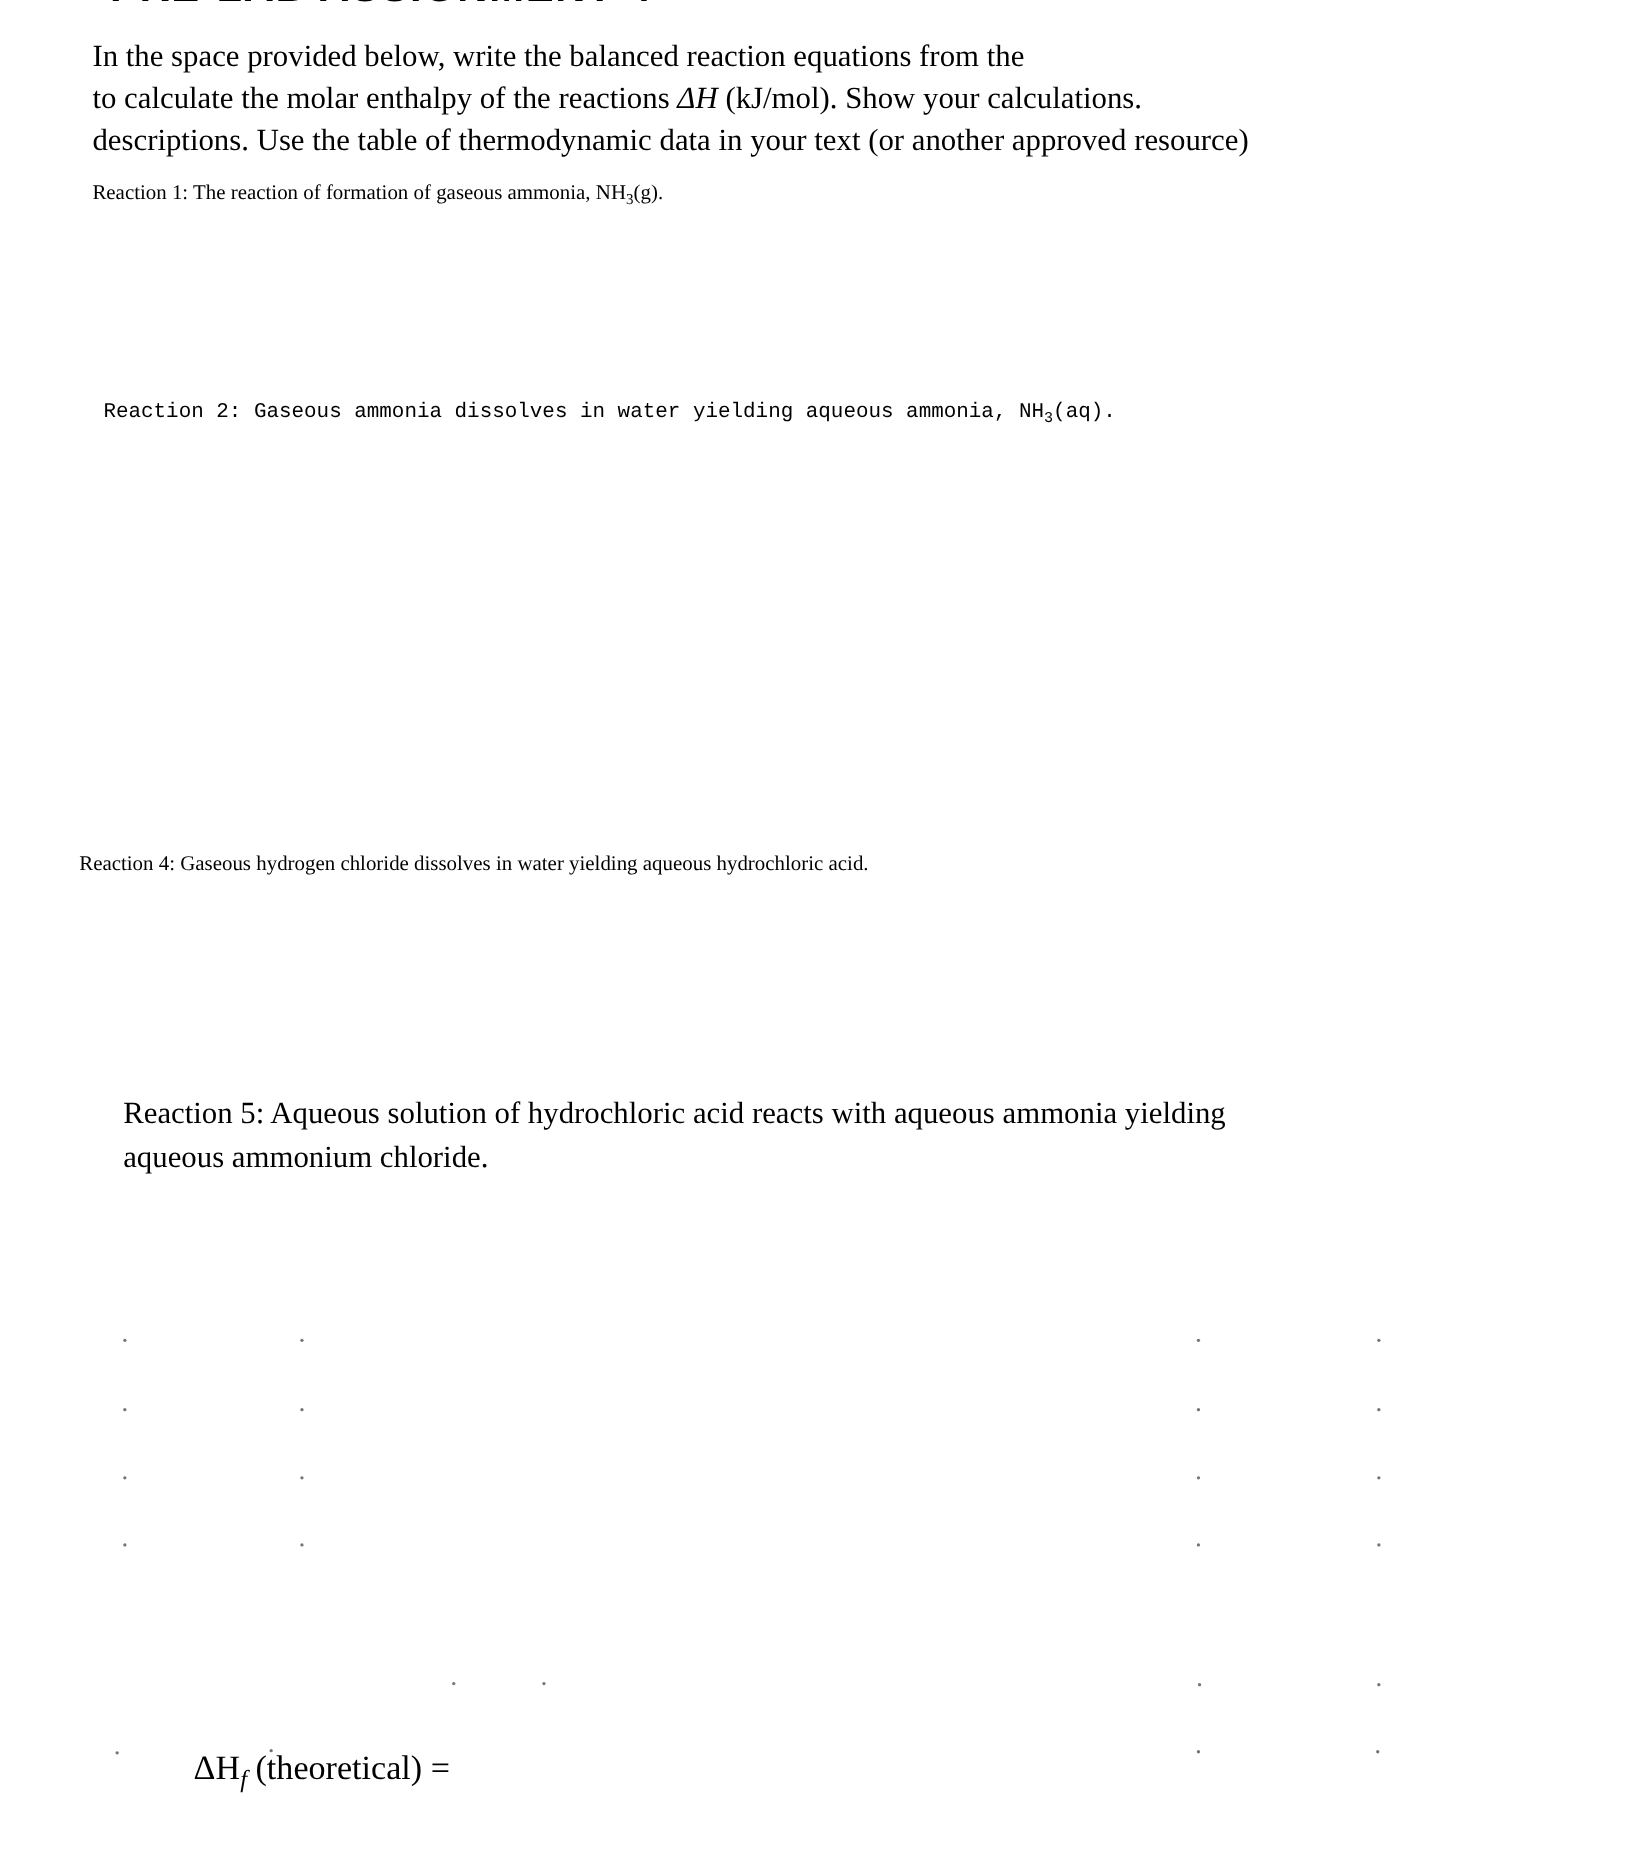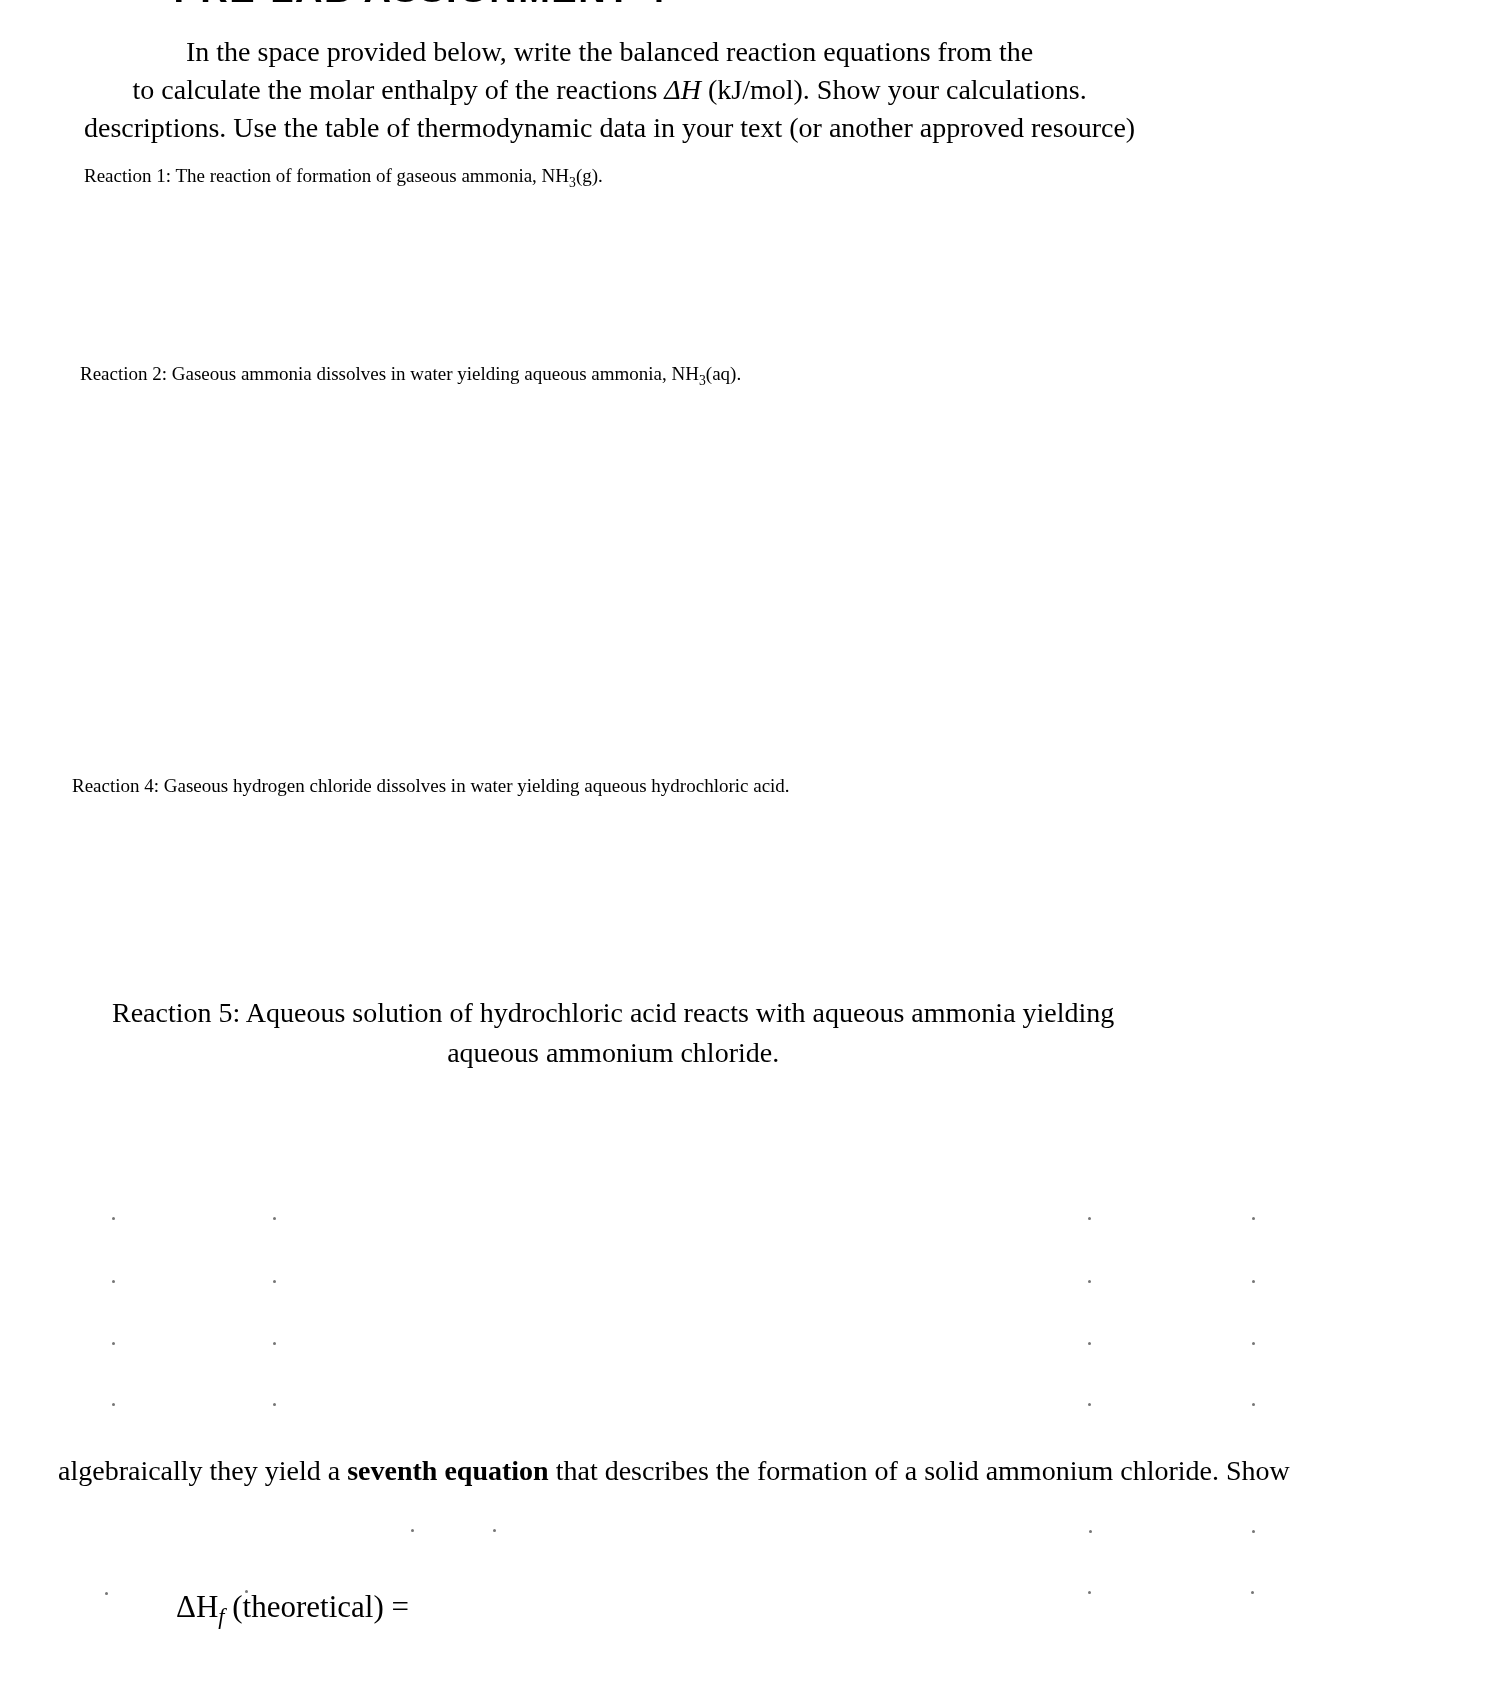--- a/index.html
+++ b/index.html
@@ -4,21 +4,20 @@
 <style>
   html, body { margin: 0; padding: 0; background: #ffffff; }
   .page {
     position: relative;
     width: 1498px;
     height: 1688px;
     background: #ffffff;
     color: #000000;
     font-family: "Liberation Serif", serif;
     overflow: hidden;
-    text-align: center;
   }
   .clipped-title {
     position: absolute;
     top: 0;
     left: 100px;
     width: 640px;
     height: 9px;
     overflow: hidden;
   }
   .clipped-title span {
@@ -74,33 +73,32 @@
   </div>
 
   <div class="para" style="left:84px; top:33px;">
     <div class="line">In the space provided below, write the balanced reaction equations from the</div>
     <div class="line"><span>to calculate the molar enthalpy of the reactions </span><span class="it">ΔH</span><span> (kJ/mol). Show your calculations.</span></div>
     <div class="line">descriptions. Use the table of thermodynamic data in your text (or another approved resource)</div>
   </div>
 
   <div class="abs-line" style="left:84px; top:157px;"><span>Reaction 1: The reaction of formation of gaseous ammonia, NH</span><sub>3</sub><span>(g).</span></div>
 
-  <div class="abs-line" style="left:80px; top:355px;"><span>Reaction 2: Gaseous ammonia dissolves in water yielding aqueous ammonia, NH</span><sub>3</sub><span>(aq).</span></div>
+  <div class="abs-line" style="left:94px; top:355px;font-family:Liberation Mono, monospace;"><span>Reaction 2: Gaseous ammonia dissolves in water yielding aqueous ammonia, NH</span><sub>3</sub><span>(aq).</span></div>
 
 
   <div class="abs-line" style="left:72px; top:767px;">Reaction 4: Gaseous hydrogen chloride dissolves in water yielding aqueous hydrochloric acid.</div>
 
   <div class="para r5" style="left:76px; top:993px;margin-left:36px;">
     <div class="line">Reaction 5: Aqueous solution of hydrochloric acid reacts with aqueous ammonia yielding</div>
     <div class="line">aqueous ammonium chloride.</div>
   </div>
 
 
   <div class="para closing" style="left:58px; top:1450px;">
-    <div class="line"><span>algebraically they yield a </span><span class="bold">seventh equation</span><span> that describes the formation of a solid ammonium chloride. Show</span></div>
   </div>
 
   <div class="enthalpy" style="left:134px; top:1588px;"><span><span>ΔH</span><sub class="it">f</sub></span><span> (theoretical) =</span></div>
 
   <div>
       <div class="dot" style="left: 112px; top: 1217px;"></div>
       <div class="dot" style="left: 273px; top: 1217px;"></div>
       <div class="dot" style="left: 1088px; top: 1217px;"></div>
       <div class="dot" style="left: 1252px; top: 1217px;"></div>
       <div class="dot" style="left: 112px; top: 1280px;"></div>

